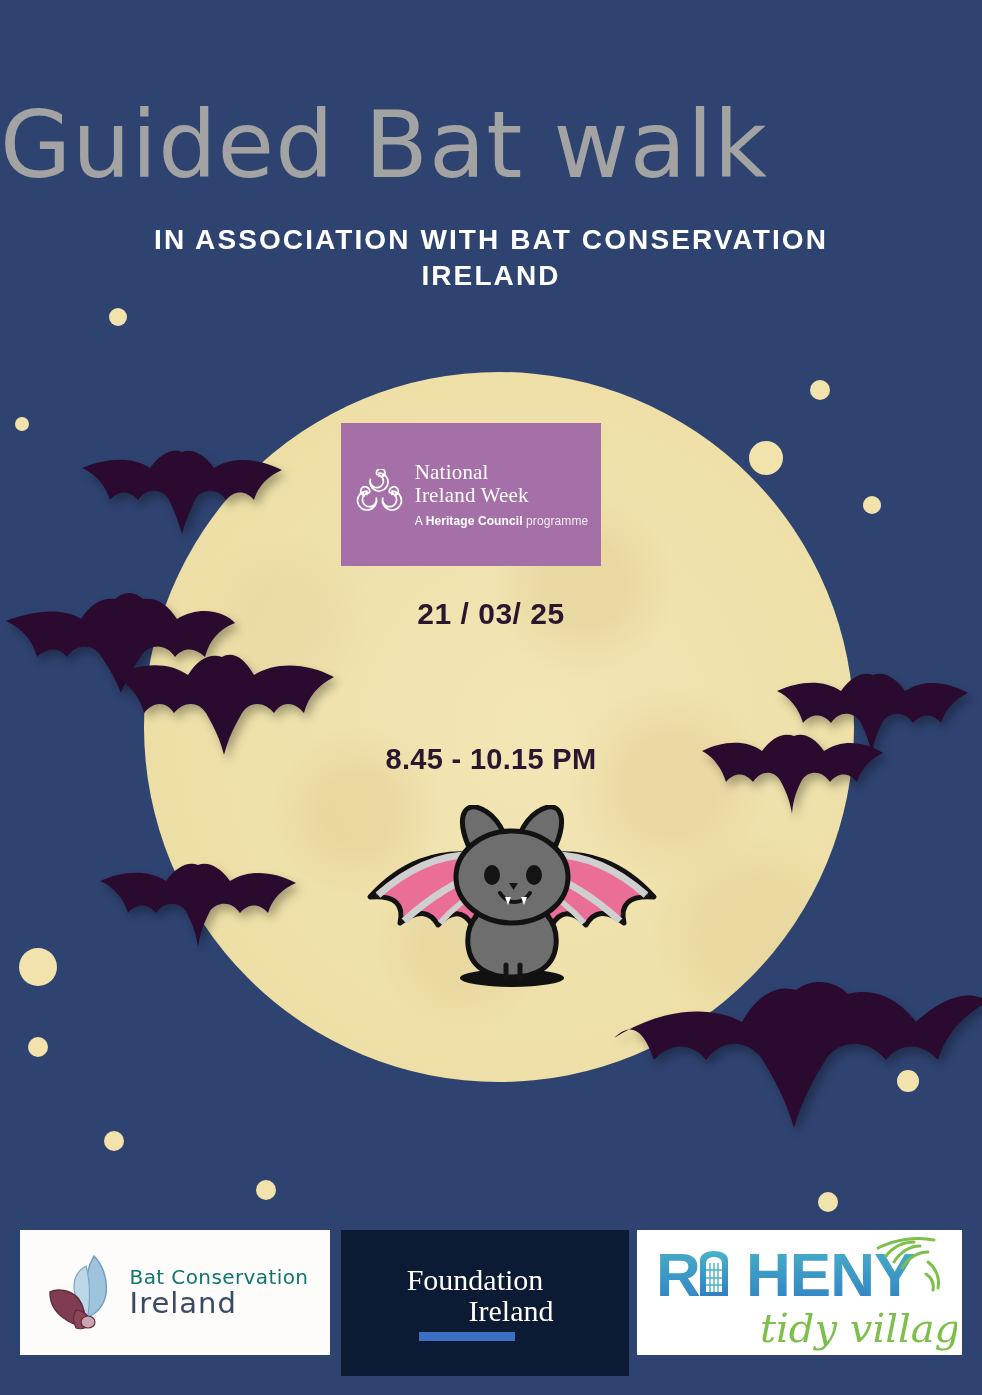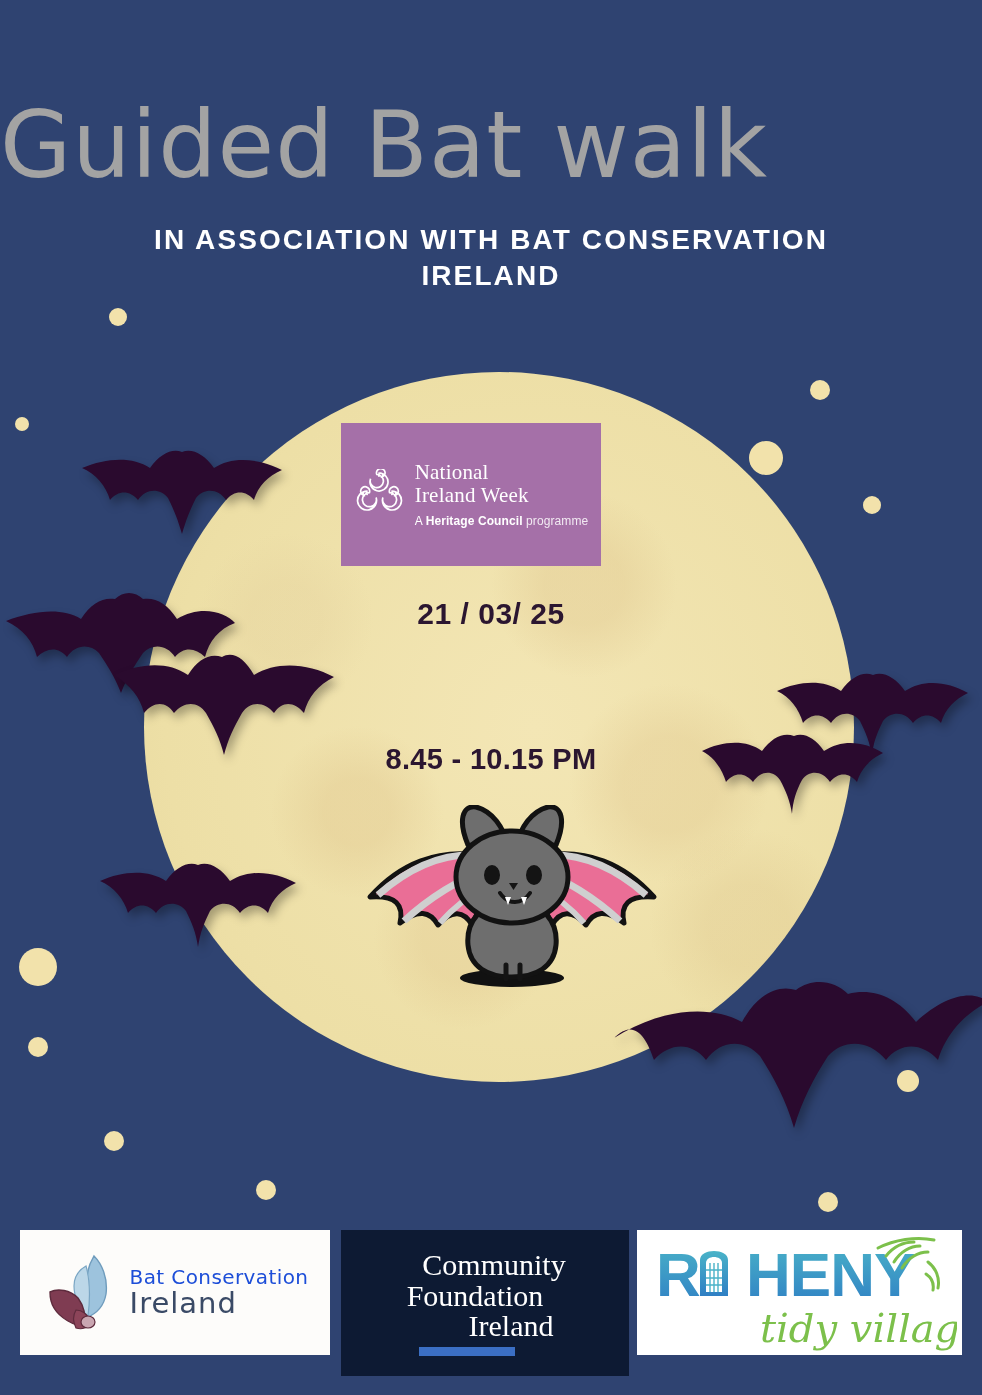--- a/index.html
+++ b/index.html
@@ -68,21 +68,21 @@
 
   
   .logos{position:absolute;left:0;top:1230px;width:982px;height:150px;}
   .logo-panel{position:absolute;top:0;display:flex;align-items:center;justify-content:center;}
   .panel-bci{left:20px;width:310px;height:125px;background:#fdfcfa;}
   .panel-cfi{left:341px;width:288px;height:146px;background:#0d1a33;}
   .panel-rtv{left:637px;width:325px;height:125px;background:#ffffff;}
 
   .bci-wrap{display:flex;align-items:center;gap:6px;padding-left:4px;}
   .bci-text{line-height:1.0;}
-  .bci-l1{font-family:"DejaVu Sans",sans-serif;font-size:20px;color:#1d4ed8;letter-spacing:.4px;font-weight:400;}
+  .bci-l1{font-family:"DejaVu Sans",sans-serif;font-size:20px;color:#0f766e;letter-spacing:.4px;font-weight:400;}
   .bci-l2{font-family:"DejaVu Sans",sans-serif;font-size:29px;color:#3a4a66;letter-spacing:1px;margin-top:2px;}
 
   .cfi-text{color:#fff;font-family:"Liberation Serif",serif;text-align:center;width:100%;}
   .cfi-l1{font-size:30px;line-height:1.02;margin-left:18px;}
   .cfi-l2{font-size:30px;line-height:1.02;margin-right:36px;padding-left:16px;}
   .cfi-l3{font-size:30px;line-height:1.02;margin-left:52px;}
   .cfi-bar{width:96px;height:9px;background:#3b6fc4;margin:5px 0 0 78px;}
 
   .rtv-wrap{position:relative;width:315px;height:118px;}
 </style>
@@ -216,21 +216,20 @@
         </span>
         <span class="bci-text">
           <div class="bci-l1">Bat Conservation</div>
           <div class="bci-l2">Ireland</div>
         </span>
       </div>
     </div>
 
     <div class="logo-panel panel-cfi">
       <div class="cfi-text">
-        <div class="cfi-l1">Community</div>
         <div class="cfi-l2">Foundation</div>
         <div class="cfi-l3">Ireland</div>
         <div class="cfi-bar"></div>
       </div>
     </div>
 
     <div class="logo-panel panel-rtv">
       <div class="rtv-wrap">
         <svg width="315" height="118" viewBox="0 0 315 118">
           <defs>

